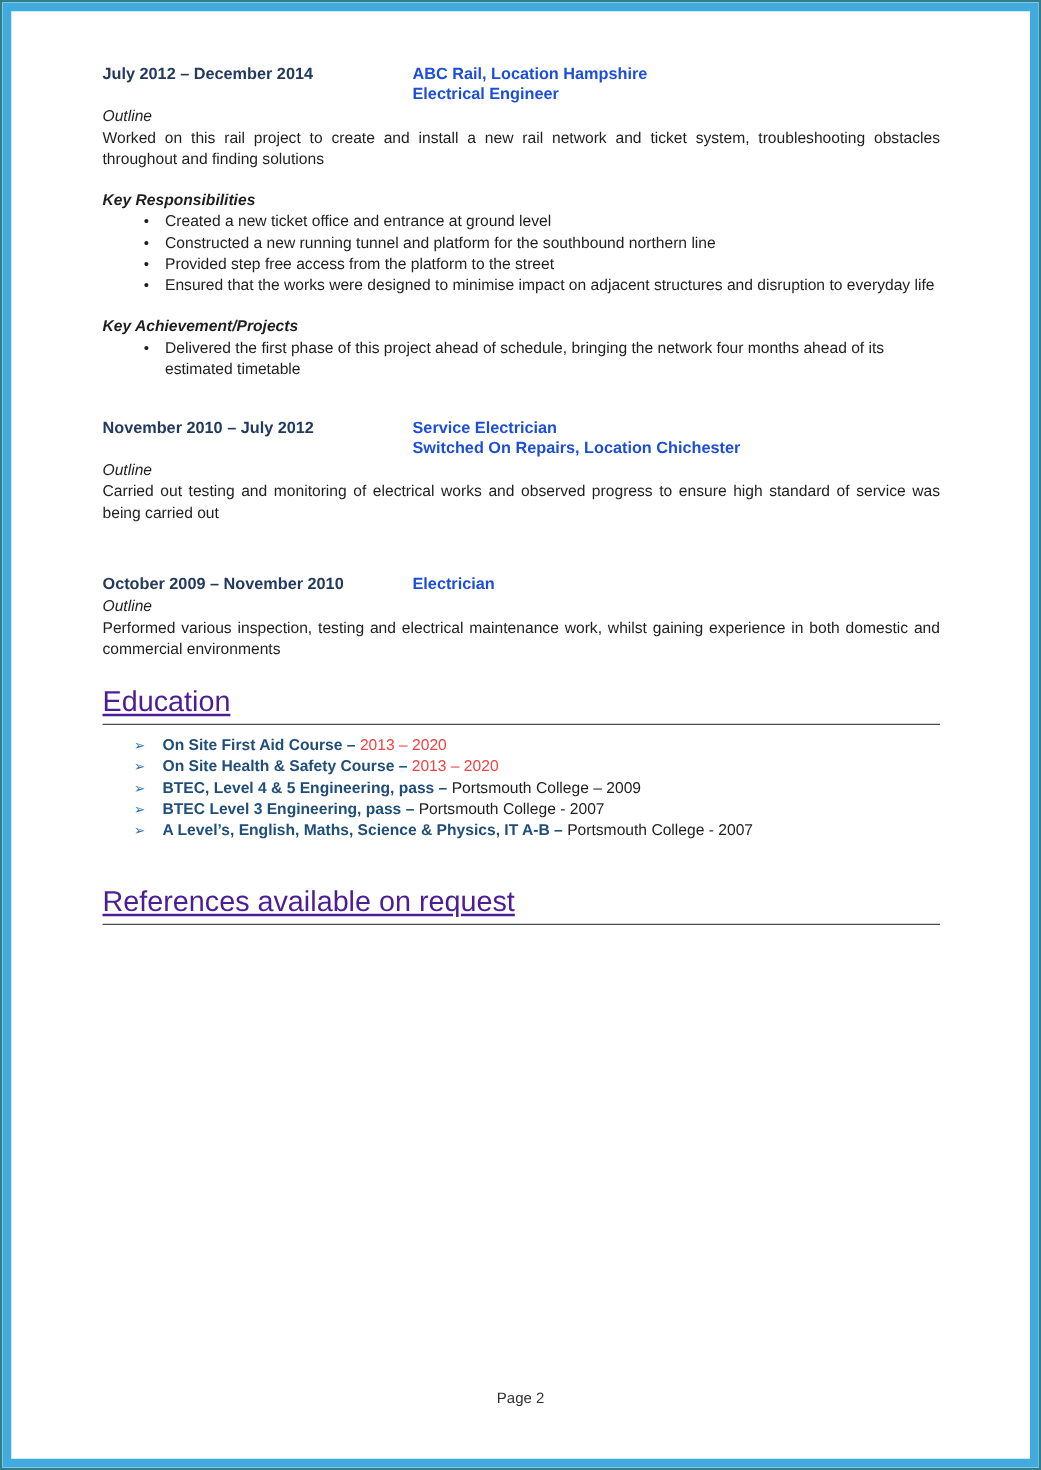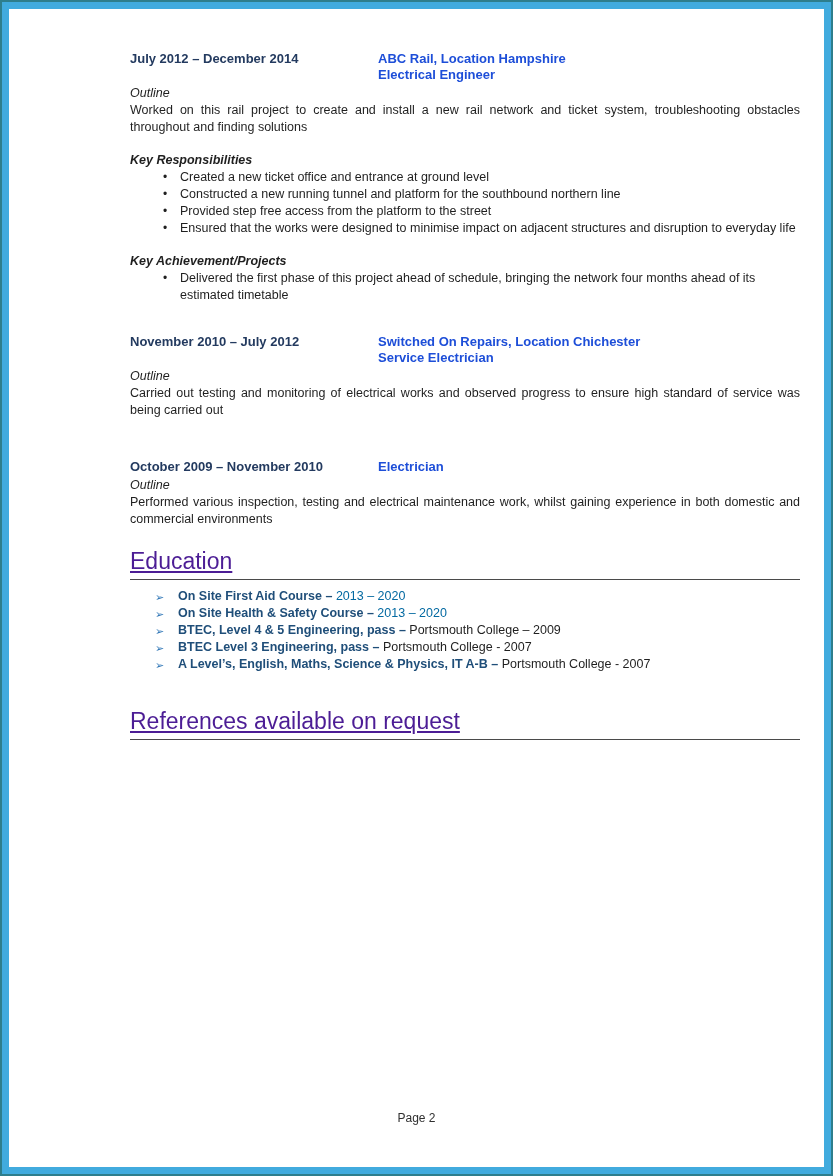--- a/index.html
+++ b/index.html
@@ -9,21 +9,20 @@
   .page {
     width: 833px; height: 1176px;
     border: 2px solid #2E7E8C;
     background: #ffffff;
   }
   .page-inner {
     width: 100%; height: 100%;
     border: 7px solid #41ABDE;
     background: #ffffff;
     position: relative;
-    padding-left: 48px;
   }
   .content {
     padding: 42px 0 0 73px;
     width: 743px; 
     color: #1f1f1f;
     font-size: 12.5px;
     line-height: 17px;
   }
   .text-col { width: 670px; }
 
@@ -64,21 +63,21 @@
   .edu-list { margin-top: 8px; }
   .edu-item {
     position: relative; padding-left: 48px;
     font-weight: bold; color: #1F4E79; line-height: 17px;
   }
   .edu-item .arrow {
     position: absolute; left: 25px; top: 1px;
     color: #2E75B6; font-size: 11px; font-weight: normal;
   }
   .edu-detail { font-weight: normal; color: #1f1f1f; }
-  .edu-detail.muted { color: #0369a1; }
+  .edu-detail.muted { color: #ef4444; }
 
   .footer {
     position: absolute; left: 0; right: 0; bottom: 42px;
     text-align: center;
     font-size: 12px; color: #303030;
   }
 </style>
 </head>
 <body>
 
@@ -121,22 +120,22 @@
             <span class="marker">•</span>
             <span>Delivered the first phase of this project ahead of schedule, bringing the network four months ahead of its estimated timetable</span>
           </div>
         </div>
       </section>
 
       <section class="job2">
         <div class="job-header">
           <div class="job-dates">November 2010 – July 2012</div>
           <div class="job-org">
+            <div>Service Electrician</div>
             <div>Switched On Repairs, Location Chichester</div>
-            <div>Service Electrician</div>
           </div>
         </div>
         <div class="text-col">
           <div class="label-italic">Outline</div>
           <p class="body-text">Carried out testing and monitoring of electrical works and observed progress to ensure high standard of service was being carried out</p>
         </div>
       </section>
 
       <section class="job3">
         <div class="job-header">

